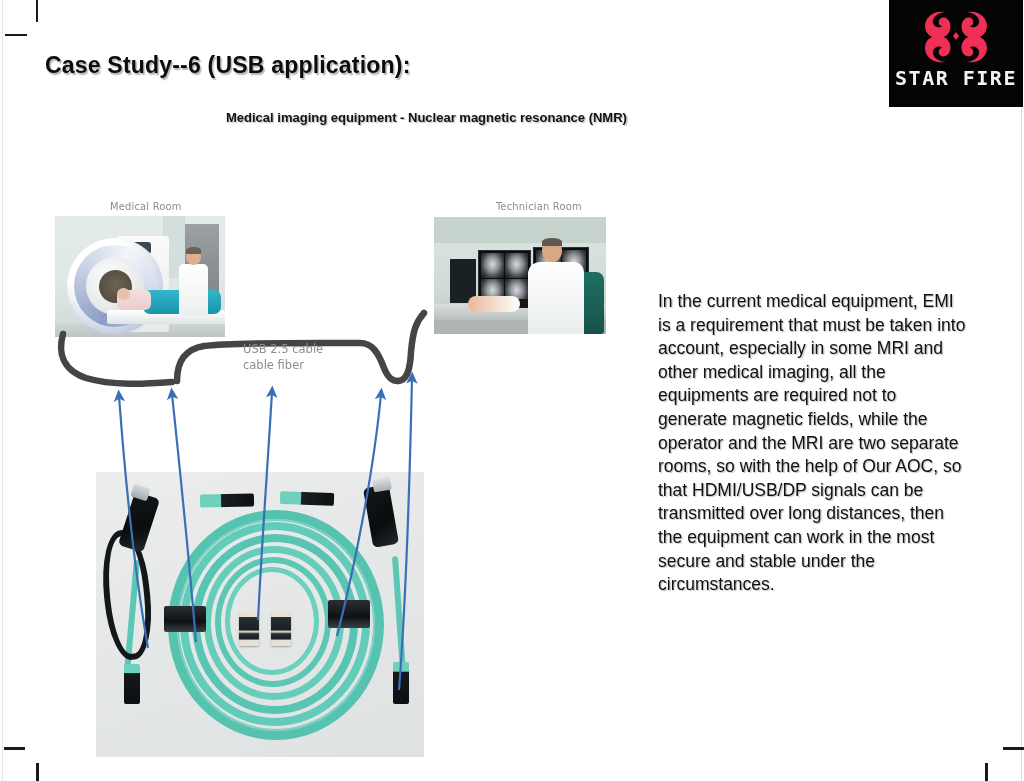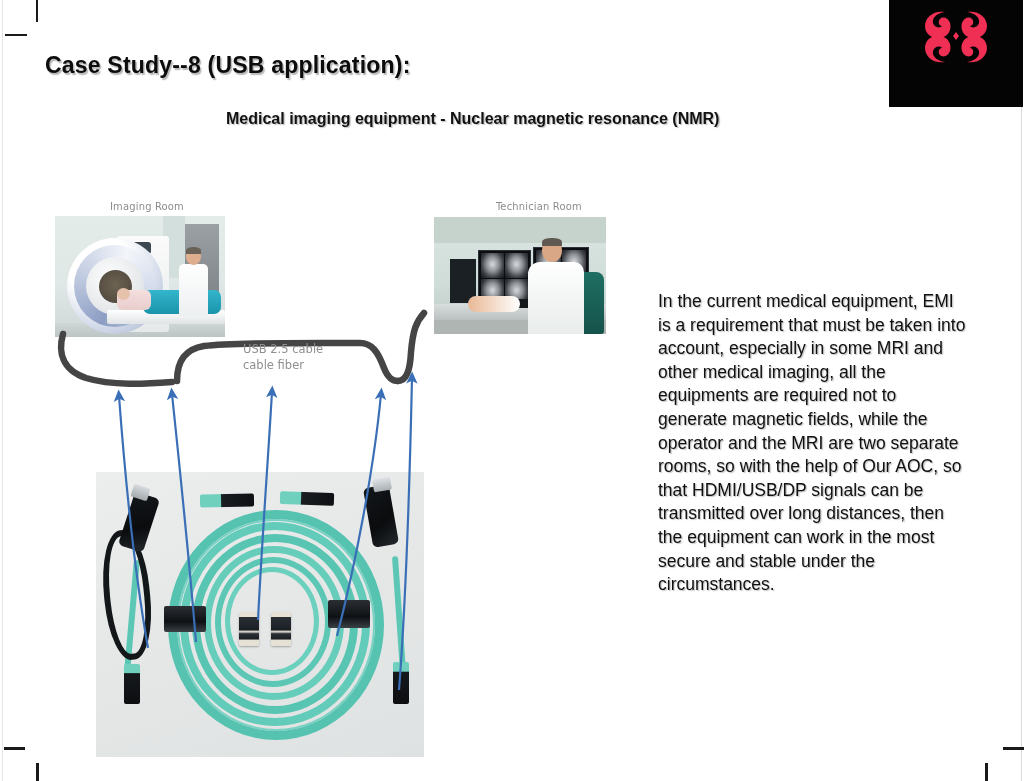--- a/index.html
+++ b/index.html
@@ -80,21 +80,21 @@
     font-weight: bold;
     color: #0c0c0c;
     letter-spacing: 0.2px;
     text-shadow: 1.5px 1.5px 1.2px rgba(120,120,120,0.55);
     white-space: nowrap;
   }
   .slide-subtitle {
     position: absolute;
     left: 226px;
     top: 110px;
-    font-size: 16px;
+    font-size: 13px;
     font-weight: bold;
     color: #121212;
     text-shadow: 1.3px 1.3px 1.1px rgba(130,130,130,0.5);
     white-space: nowrap;
   }
 
   
   .room-label {
     position: absolute;
     font-family: "DejaVu Sans Condensed", "Liberation Sans Narrow", "Liberation Sans", sans-serif;
@@ -325,26 +325,27 @@
   <div class="logo-box">
     <svg class="logo-flower" viewBox="0 0 74 58">
       <g fill="#ef3054">
         <path d="M26 4 C15 2 6 9 6 18 C6 26 13 31 21 30 C29 29 33 22 31 15 C29.5 10 24 8 21 11 C18.5 13.5 20 18 23 18 C20.5 21 15 19 14 15 C12.8 10 18 5 26 4 Z"></path>
         <path d="M48 4 C59 2 68 9 68 18 C68 26 61 31 53 30 C45 29 41 22 43 15 C44.5 10 50 8 53 11 C55.5 13.5 54 18 51 18 C53.5 21 59 19 60 15 C61.2 10 56 5 48 4 Z"></path>
         <path d="M26 54 C15 56 6 49 6 40 C6 32 13 27 21 28 C29 29 33 36 31 43 C29.5 48 24 50 21 47 C18.5 44.5 20 40 23 40 C20.5 37 15 39 14 43 C12.8 48 18 53 26 54 Z"></path>
         <path d="M48 54 C59 56 68 49 68 40 C68 32 61 27 53 28 C45 29 41 36 43 43 C44.5 48 50 50 53 47 C55.5 44.5 54 40 51 40 C53.5 37 59 39 60 43 C61.2 48 56 53 48 54 Z"></path>
         <path d="M37 24 L40 28 L37 32 L34 28 Z"></path>
       </g>
     </svg>
+    <div class="logo-text">STAR FIRE</div>
   </div>
 
-  <div class="slide-title">Case Study--8 (USB application):</div>
+  <div class="slide-title">Case Study--6 (USB application):</div>
   <div class="slide-subtitle">Medical imaging equipment - Nuclear magnetic resonance (NMR)</div>
 
-  <div class="room-label" id="label-imaging">Imaging Room</div>
+  <div class="room-label" id="label-imaging">Medical Room</div>
   <div class="room-label" id="label-technician">Technician Room</div>
 
   <div class="photo" id="photo-imaging">
     <div class="ir-wall"></div>
     <div class="ir-wall2"></div>
     <div class="ir-door"></div>
     <div class="ir-floor"></div>
     <div class="ir-body"></div>
     <div class="ir-topbox"></div>
     <div class="ir-gantry-outer"></div>

